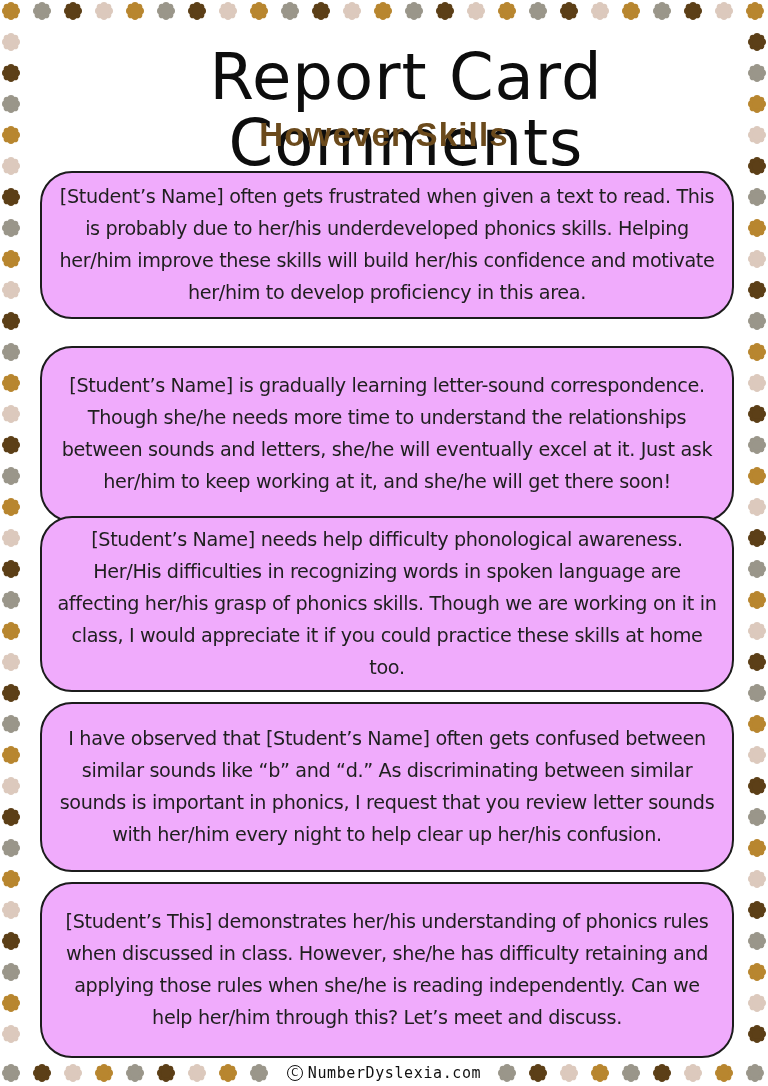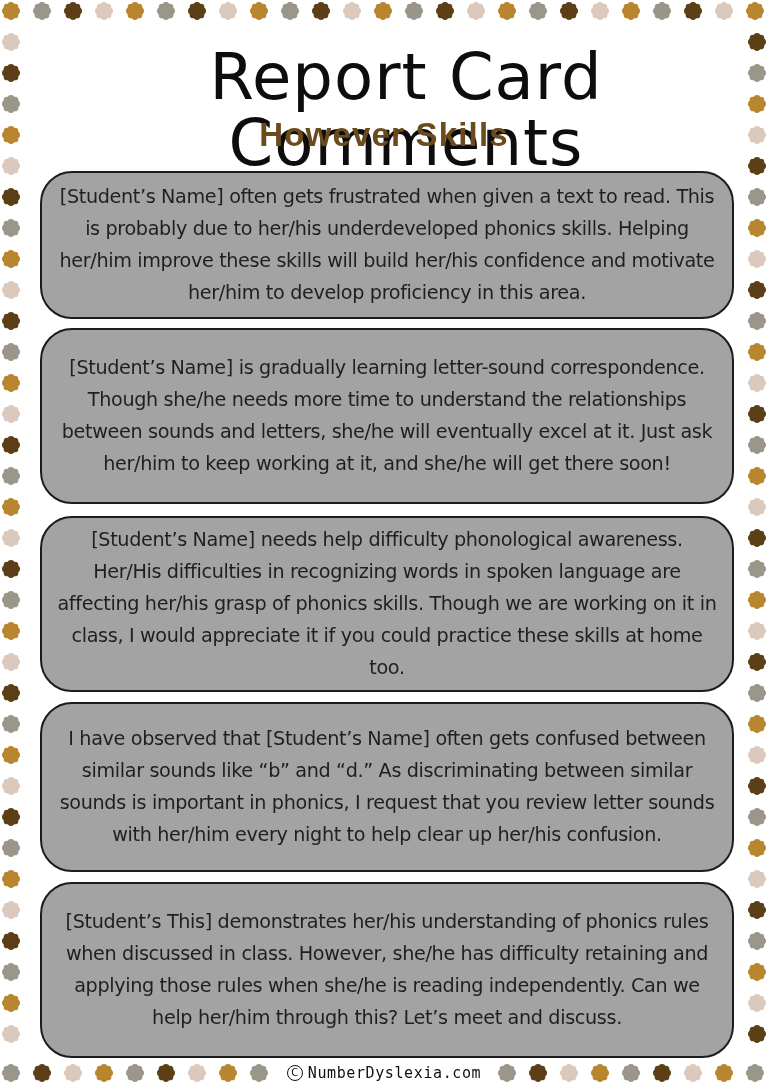--- a/index.html
+++ b/index.html
@@ -23,21 +23,21 @@
     font-family: "Liberation Sans", sans-serif;
     font-size: 33px; font-weight: bold; letter-spacing: 1.2px;
     color: #6b4a1c; line-height: 44px;
   }
 
   .comment-box {
     position: absolute; left: 40px; width: 694px;
     border: 2.2px solid #1c1c1c; border-radius: 32px;
     display: flex; align-items: center; justify-content: center;
     padding: 16px 14px;
-    background: #a3a3a3;
+    background: #f0abfc;
   }
   .comment-text {
     text-align: center;
     font-family: "DejaVu Sans", sans-serif;
     font-size: 19.2px; line-height: 32px; color: #1f1f1f;
     font-weight: normal; letter-spacing: -0.35px;
   }
 
   .footer {
     position: absolute; left: 0; right: 0; top: 1062px;
@@ -1474,21 +1474,21 @@
       </svg>
     </span>
   </div>
 
 <h1 class="title">Report Card Comments</h1>
 <h2 class="subtitle">However Skills</h2>
 
 <div class="comment-box" style="top:171px;height:148px;">
   <p class="comment-text">[Student’s Name] often gets frustrated when given a text to read. This is probably due to her/his underdeveloped phonics skills. Helping her/him improve these skills will build her/his confidence and motivate her/him to develop proficiency in this area.</p>
 </div>
-<div class="comment-box" style="top:328px;height:176px;">
+<div class="comment-box" style="top:346px;height:176px;">
   <p class="comment-text">[Student’s Name] is gradually learning letter-sound correspondence. Though she/he needs more time to understand the relationships between sounds and letters, she/he will eventually excel at it. Just ask her/him to keep working at it, and she/he will get there soon!</p>
 </div>
 <div class="comment-box" style="top:516px;height:176px;">
   <p class="comment-text">[Student’s Name] needs help difficulty phonological awareness. Her/His difficulties in recognizing words in spoken language are affecting her/his grasp of phonics skills. Though we are working on it in class, I would appreciate it if you could practice these skills at home too.</p>
 </div>
 <div class="comment-box" style="top:702px;height:170px;">
   <p class="comment-text">I have observed that [Student’s Name] often gets confused between similar sounds like “b” and “d.” As discriminating between similar sounds is important in phonics, I request that you review letter sounds with her/him every night to help clear up her/his confusion.</p>
 </div>
 <div class="comment-box" style="top:882px;height:176px;">
   <p class="comment-text">[Student’s This] demonstrates her/his understanding of phonics rules when discussed in class. However, she/he has difficulty retaining and applying those rules when she/he is reading independently. Can we help her/him through this? Let’s meet and discuss.</p>

